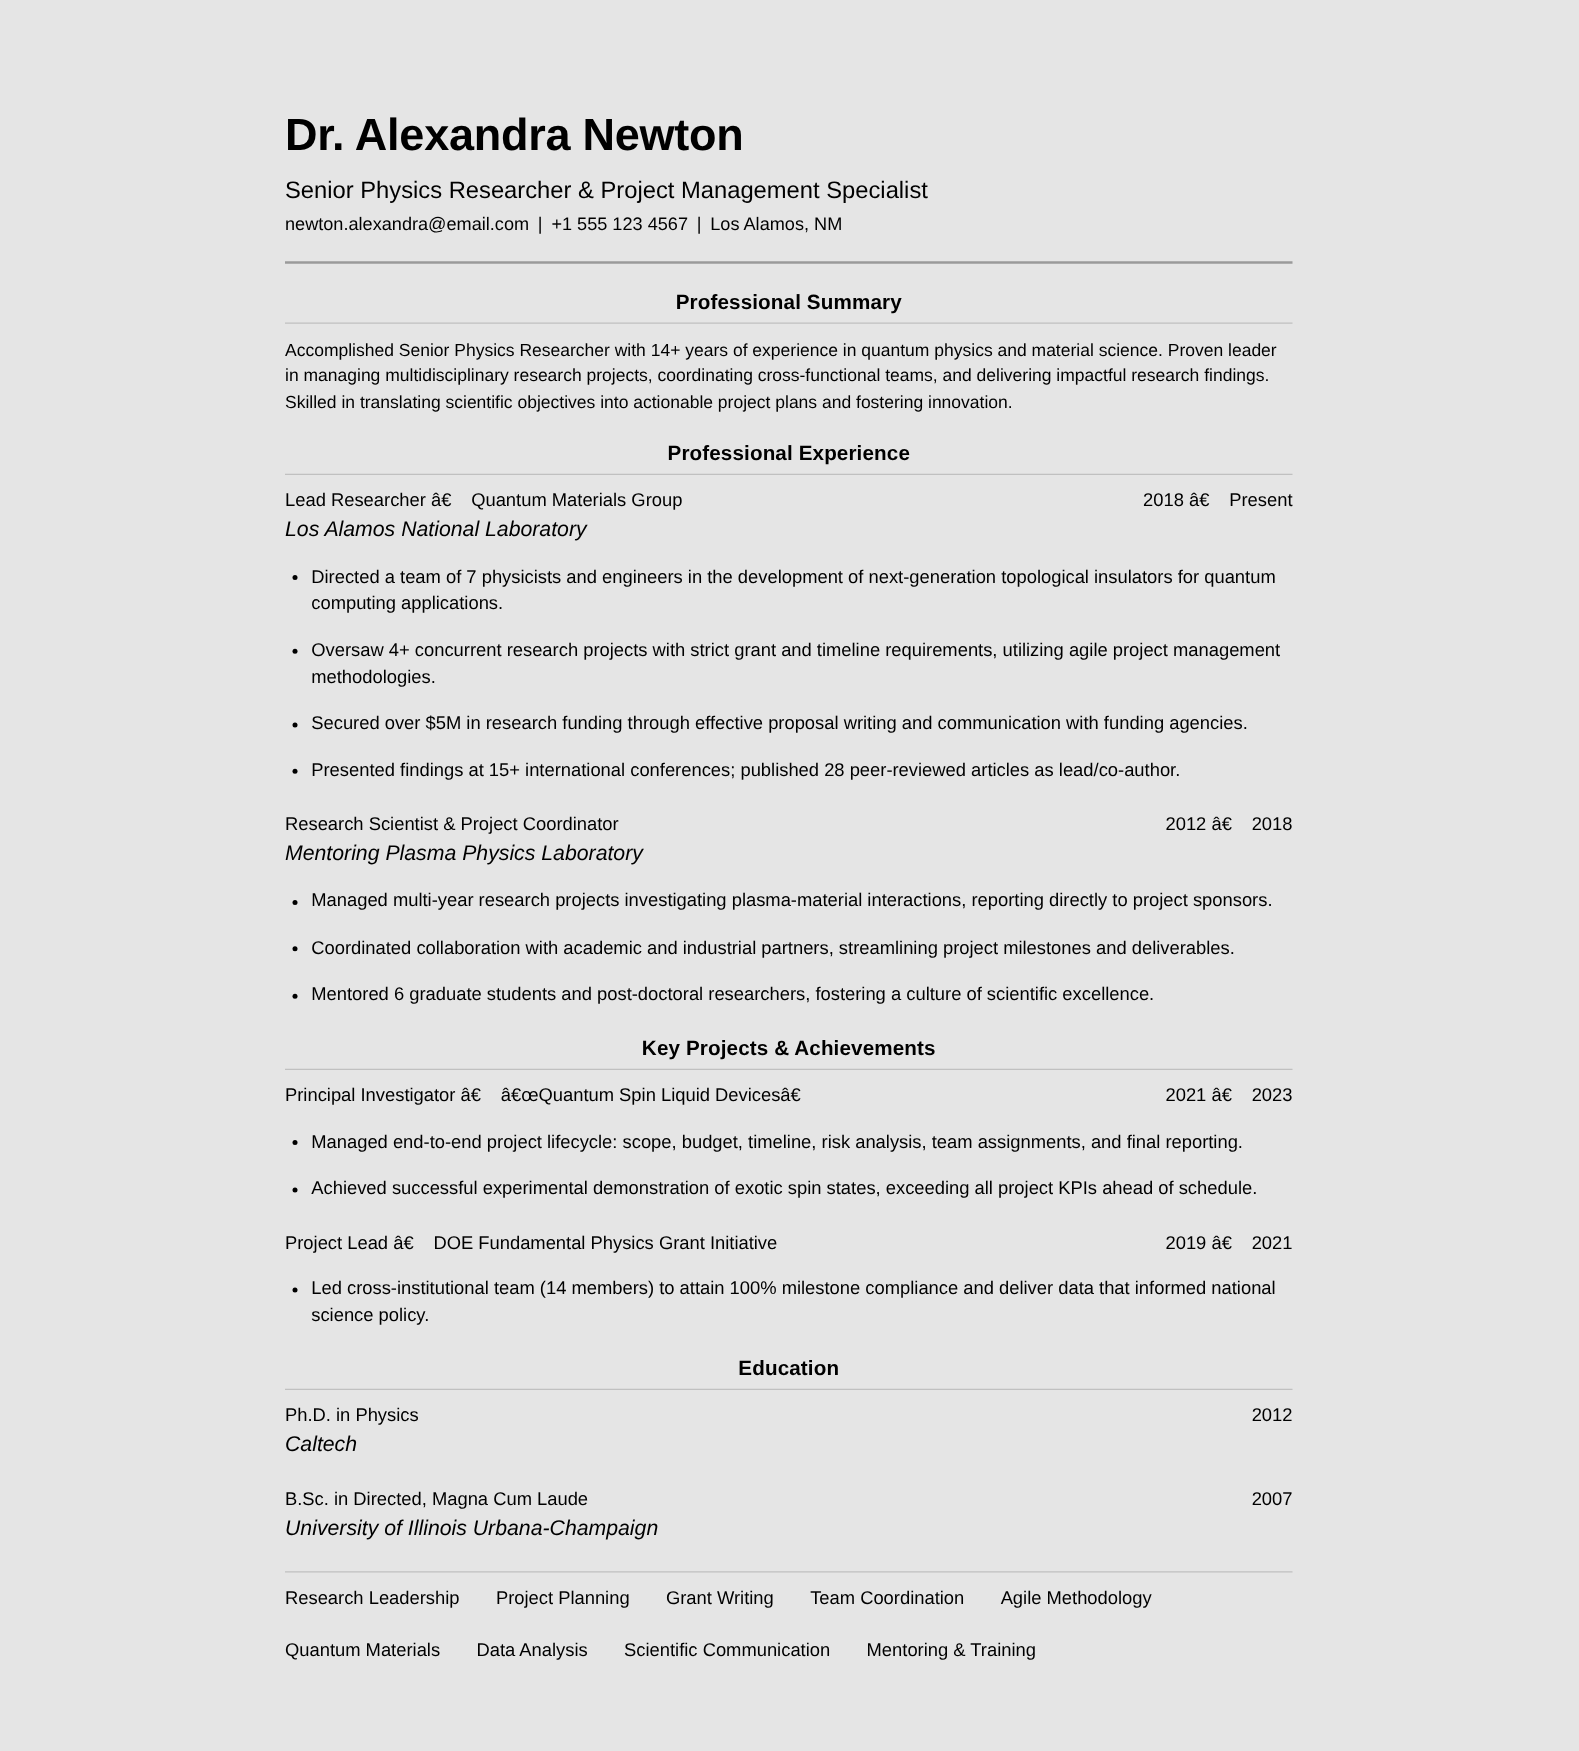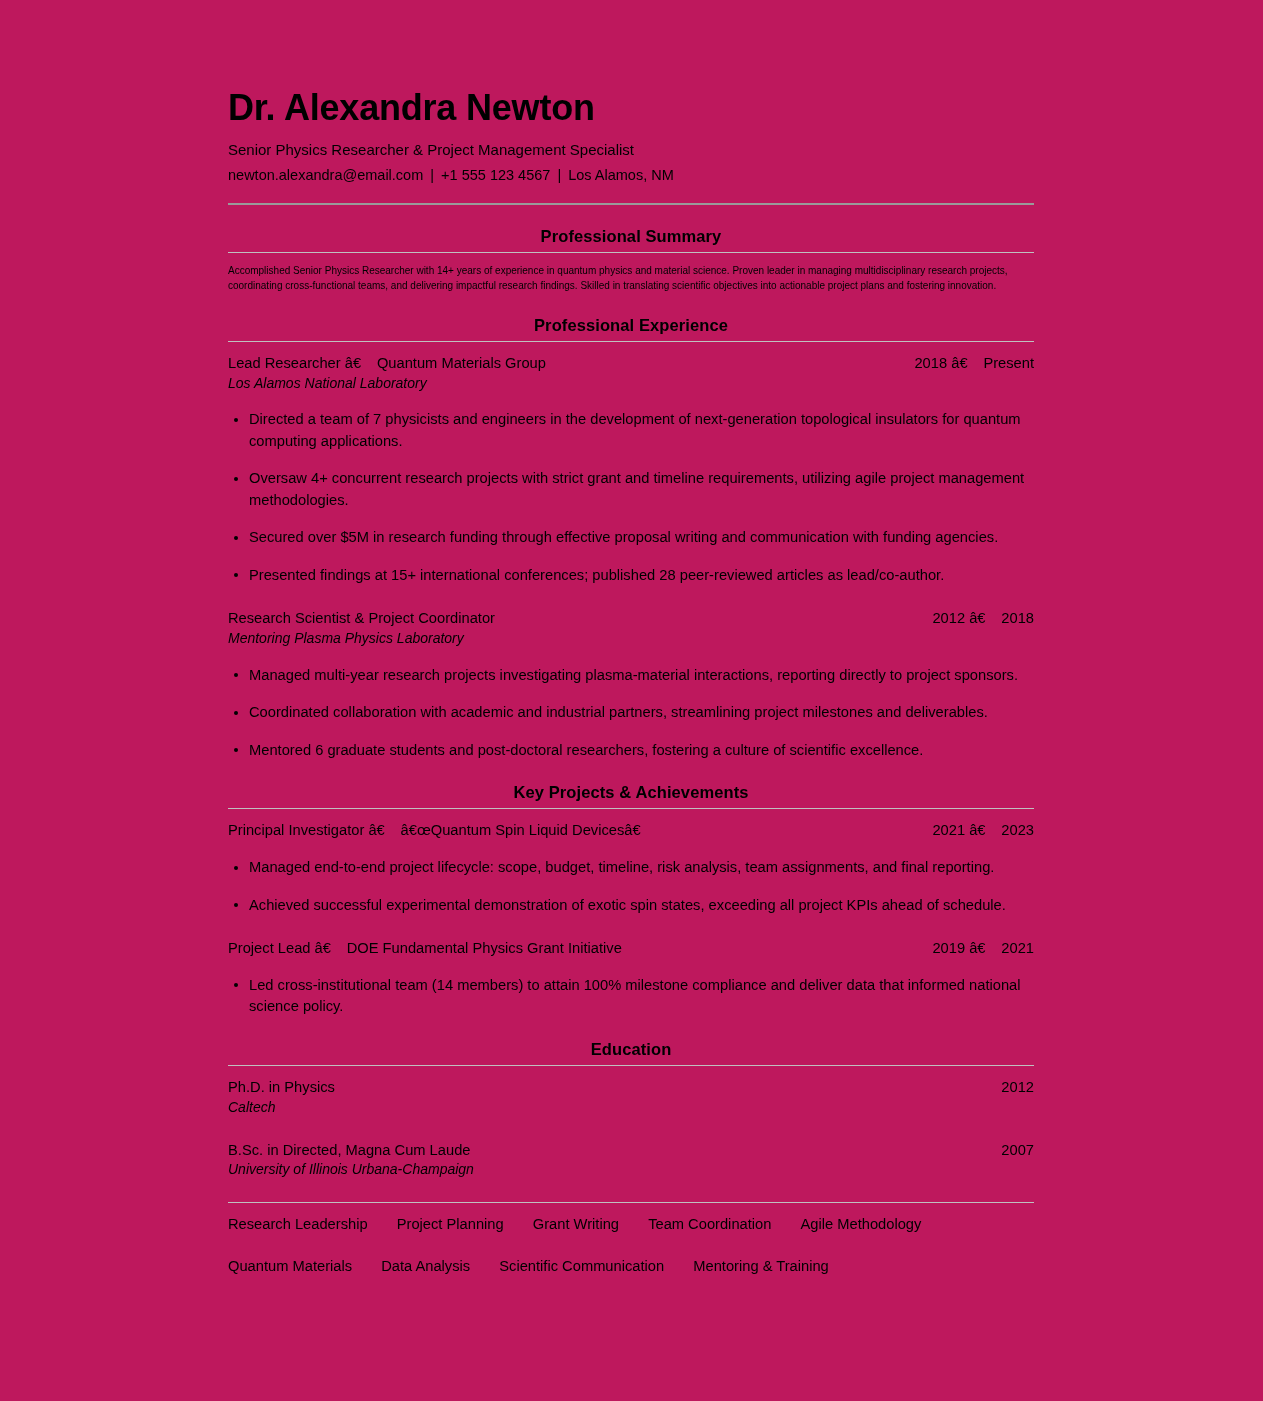--- a/index.html
+++ b/index.html
@@ -11,40 +11,40 @@
     width: 1263px;
     height: 1401px;
     font-family: "Liberation Sans", sans-serif;
     color: #000000;
     -webkit-font-smoothing: antialiased;
   }
   .page {
     position: relative;
     width: 1263px;
     height: 1401px;
-    background: #be185d;
+    background: #e5e5e5;
     box-sizing: border-box;
   }
   .content {
     position: absolute;
     left: 228px;
     top: 88px;
     width: 806px;
   }
 
   
   .name {
     font-size: 36px;
     font-weight: bold;
     letter-spacing: -0.2px;
     line-height: 1.12;
     margin: 0 0 12px 0;
   }
   .headline {
-    font-size: 15px;
+    font-size: 19px;
     line-height: 1.35;
     margin: 0 0 5px 0;
   }
   .contact {
     font-size: 14.5px;
     line-height: 1.35;
     margin: 0;
   }
   .contact .sep {
     padding: 0 3px;
@@ -70,21 +70,21 @@
   }
   .section-rule {
     border-top: 1px solid #c0c0c0;
     height: 0;
     font-size: 0;
     line-height: 0;
     margin-bottom: 11px;
   }
 
   .summary-text {
-    font-size: 10px;
+    font-size: 14px;
     line-height: 1.48;
     margin: 0;
     text-align: left;
   }
 
   
   .entry {
     margin-bottom: 14px;
   }
   .entry:last-child {
@@ -100,21 +100,21 @@
   .entry-title {
     flex: 1 1 auto;
     padding-right: 14px;
   }
   .entry-date {
     flex: 0 0 auto;
     white-space: nowrap;
     text-align: center;
   }
   .entry-org {
-    font-size: 14px;
+    font-size: 17px;
     font-style: italic;
     line-height: 1.42;
     margin: 0;
   }
 
   ul.bullets {
     list-style: none;
     margin: 3px 0 0 0;
     padding: 0;
   }

